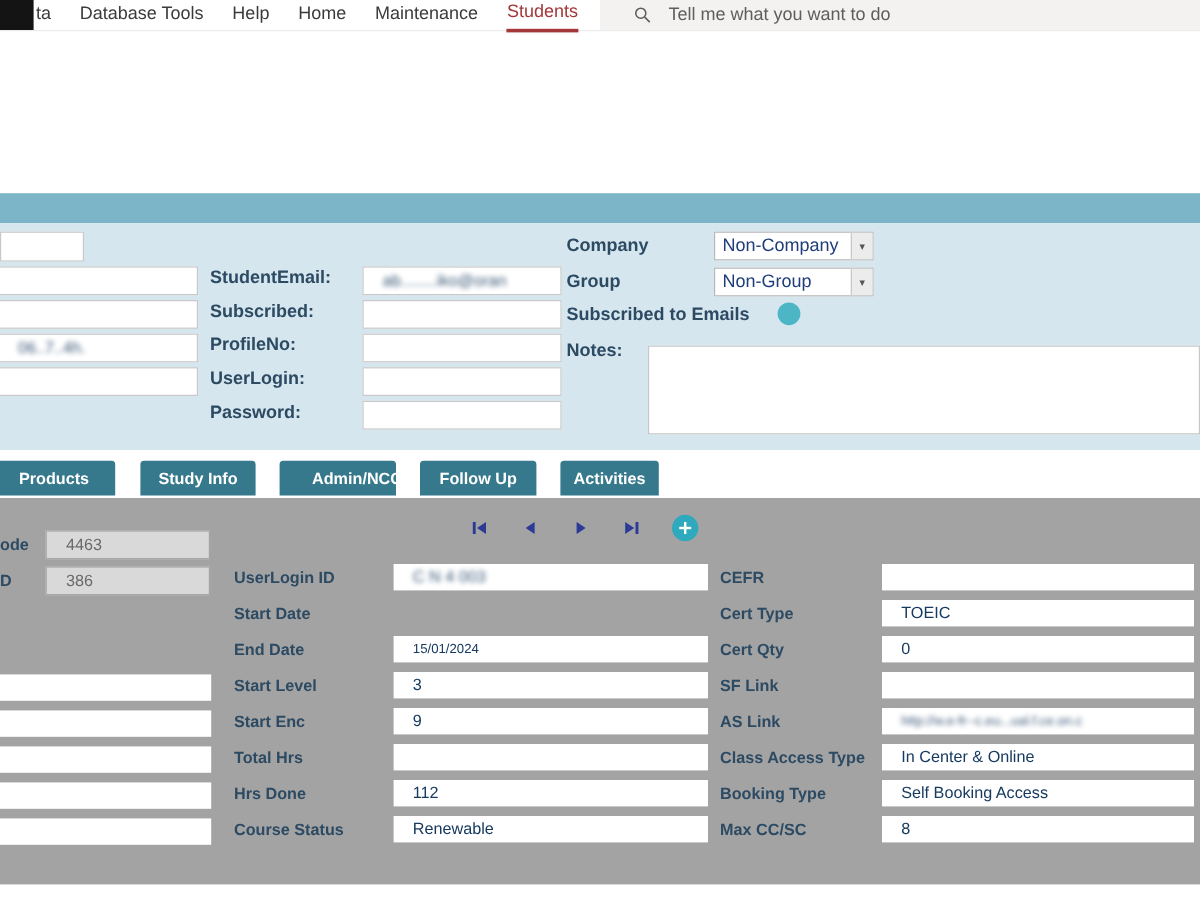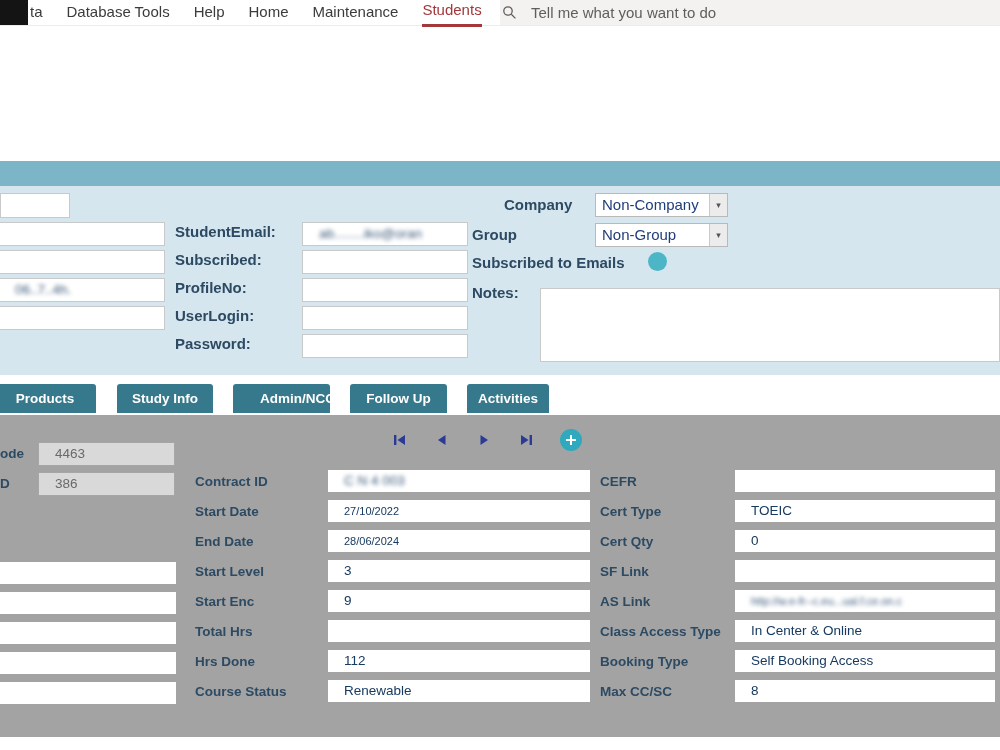--- a/index.html
+++ b/index.html
@@ -5,21 +5,21 @@
   html,body { margin:0; padding:0; }
   body { font-family:"Liberation Sans", sans-serif; background:#fff; }
   .stage { position:relative; width:1000px; height:750px; background:#fff; overflow:hidden; }
 
   
   .ribbon { position:absolute; top:0; left:0; width:1000px; height:25px; background:#fff; border-bottom:1px solid #ececec; }
   .corner { position:absolute; left:0; top:0; width:28px; height:25px; background:#141414; }
   .rtabs  { position:absolute; left:30px; top:0; height:25px; display:flex; column-gap:24px; align-items:center; font-size:15px; color:#3b3b3b; }
   .rtab   { height:25px; line-height:24px; cursor:default; white-space:nowrap; }
   .rtab.active { color:#a4373a; border-bottom:3px solid #a4373a; line-height:21px; }
-  .tellme { position:absolute; left:500px; top:0; width:500px; height:25px; background:#f3f2f1; display:flex; align-items:center; padding-left:2px; box-sizing:border-box; }
+  .tellme { position:absolute; left:500px; top:0; width:500px; height:25px; background:#f3f2f1; display:flex; align-items:center; padding-left:28px; box-sizing:border-box; }
   .sicon  { display:flex; margin-right:12px; }
   .tellme-input { border:none; outline:none; background:transparent; font-family:"Liberation Sans",sans-serif; font-size:15px; color:#605e5c; width:300px; }
   .tellme-input::placeholder { color:#605e5c; opacity:1; }
 
   
   .band      { position:absolute; top:161px; left:0; width:1000px; height:25px; background:#7db5c8; }
   .form-top  { position:absolute; top:186px; left:0; width:1000px; height:189px; background:#d5e6ee; }
   .tabstrip  { position:absolute; top:375px; left:0; width:1000px; height:40px; background:#fff; }
   .form-main { position:absolute; top:415px; left:0; width:1000px; height:322px; background:#a3a3a3; }
 
@@ -92,21 +92,21 @@
     <div class="lbl big" style="left:175px;top:93px;">ProfileNo:</div>
     <div class="lbl big" style="left:175px;top:121px;">UserLogin:</div>
     <div class="lbl big" style="left:175px;top:149px;">Password:</div>
 
     <div class="inp bordered" style="left:302px;top:36px;width:164px;"><span class="redacted">ab........iko@oran</span></div>
     <div class="inp bordered" style="left:302px;top:64px;width:164px;"><span></span></div>
     <div class="inp bordered" style="left:302px;top:92px;width:164px;"><span></span></div>
     <div class="inp bordered" style="left:302px;top:120px;width:164px;"><span></span></div>
     <div class="inp bordered" style="left:302px;top:148px;width:164px;"><span></span></div>
 
-    <div class="lbl big" style="left:472px;top:10px;margin-left:32px;">Company</div>
+    <div class="lbl big" style="left:472px;top:10px;">Company</div>
     <div class="dd" style="left:595px;top:7px;">
       <span class="txt">Non-Company</span>
       <span class="btn">▾</span>
     </div>
 
     <div class="lbl big" style="left:472px;top:40px;">Group</div>
     <div class="dd" style="left:595px;top:37px;">
       <span class="txt">Non-Group</span>
       <span class="btn">▾</span>
     </div>
@@ -163,28 +163,27 @@
     <div class="inp gray" style="left:38px;top:27px;width:135px;"><span>4463</span></div>
     <div class="lbl sm" style="left:0;top:61px;">D</div>
     <div class="inp gray" style="left:38px;top:57px;width:135px;"><span>386</span></div>
 
     <div class="inp" style="left:-2px;top:147px;width:178px;"><span></span></div>
     <div class="inp" style="left:-2px;top:177px;width:178px;"><span></span></div>
     <div class="inp" style="left:-2px;top:207px;width:178px;"><span></span></div>
     <div class="inp" style="left:-2px;top:237px;width:178px;"><span></span></div>
     <div class="inp" style="left:-2px;top:267px;width:178px;"><span></span></div>
 
-    <div class="lbl sm" style="left:195px;top:59px;">Contract ID</div>
+    <div class="lbl sm" style="left:195px;top:59px;">UserLogin ID</div>
     <div class="inp" style="left:328px;top:55px;width:262px;"><span class="redacted">C N 4  003</span></div>
 
     <div class="lbl sm" style="left:195px;top:89px;">Start Date</div>
-    <div class="inp tiny" style="left:328px;top:85px;width:262px;"><span>27/10/2022</span></div>
 
     <div class="lbl sm" style="left:195px;top:119px;">End Date</div>
-    <div class="inp tiny" style="left:328px;top:115px;width:262px;"><span>28/06/2024</span></div>
+    <div class="inp tiny" style="left:328px;top:115px;width:262px;"><span>15/01/2024</span></div>
 
     <div class="lbl sm" style="left:195px;top:149px;">Start Level</div>
     <div class="inp" style="left:328px;top:145px;width:262px;"><span>3</span></div>
 
     <div class="lbl sm" style="left:195px;top:179px;">Start Enc</div>
     <div class="inp" style="left:328px;top:175px;width:262px;"><span>9</span></div>
 
     <div class="lbl sm" style="left:195px;top:209px;">Total Hrs</div>
     <div class="inp" style="left:328px;top:205px;width:262px;"><span></span></div>
 

